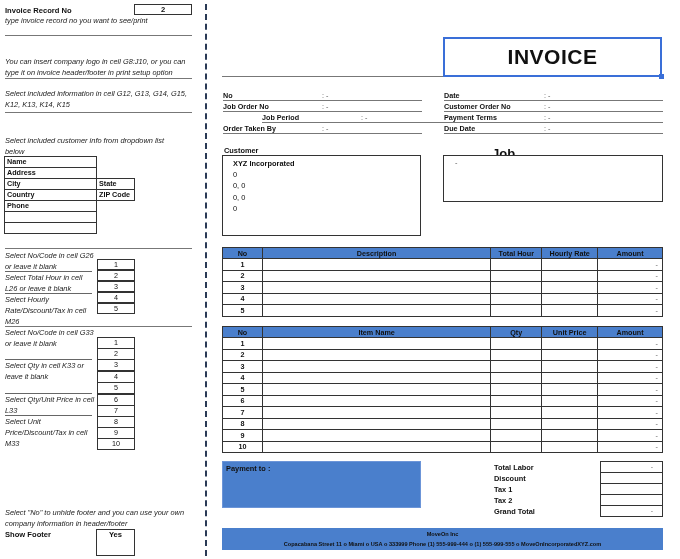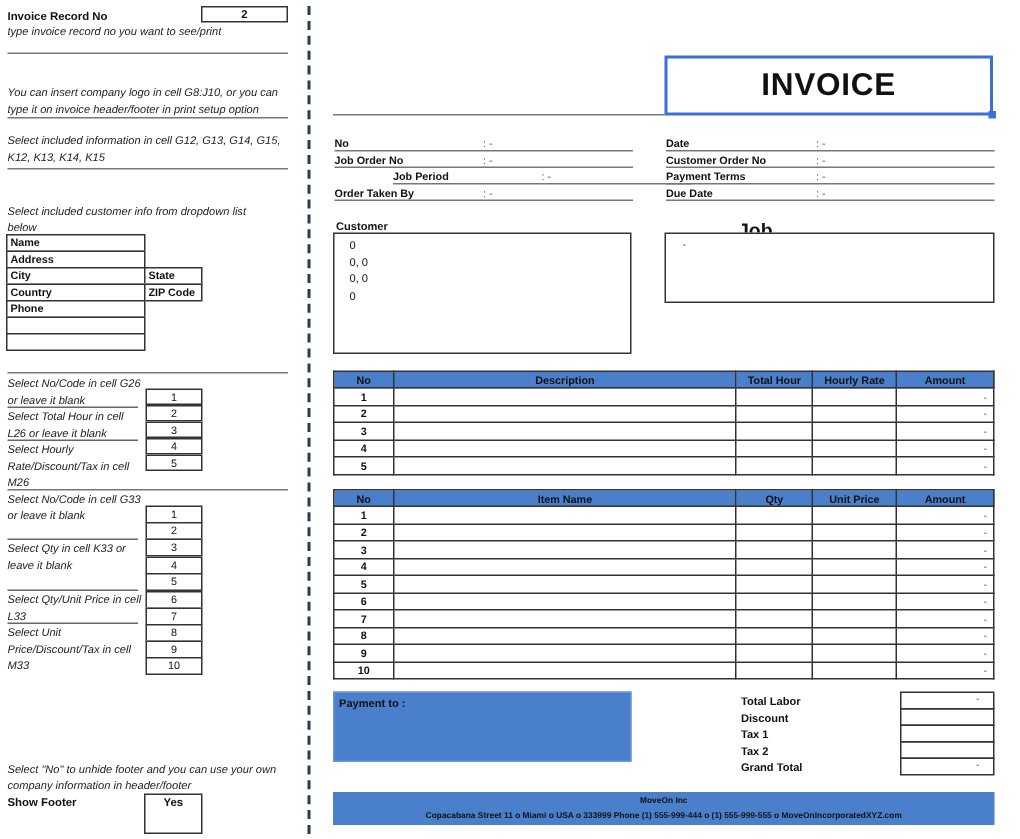--- a/index.html
+++ b/index.html
@@ -129,20 +129,21 @@
     <span class="lbl">Payment  Terms</span>
     <span class="val" style="left:100px;">: -</span>
   </div>
   <div class="info-row" style="left:444px;top:123px;width:219px;">
     <span class="lbl">Due Date</span>
     <span class="val" style="left:100px;">: -</span>
   </div>
 
   <div class="abs b" style="left:224px;top:146px;font-size:7.4px;">Customer</div>
   <div class="box" style="left:222px;top:155px;width:199px;height:81px;padding:2px 0 0 10px;font-size:7.4px;line-height:11.2px;">
+    <div class="b">XYZ Incorporated</div>
     <div>0</div>
     <div>0, 0</div>
     <div>0, 0</div>
     <div>0</div>
   </div>
 
   <div class="abs b" style="left:444px;top:146px;font-size:13px;margin-left:48px;">Job</div>
   <div class="box" style="left:443px;top:155px;width:220px;height:47px;padding:2px 0 0 11px;font-size:7.4px;color:#555;">
     <span>-</span>
   </div>

